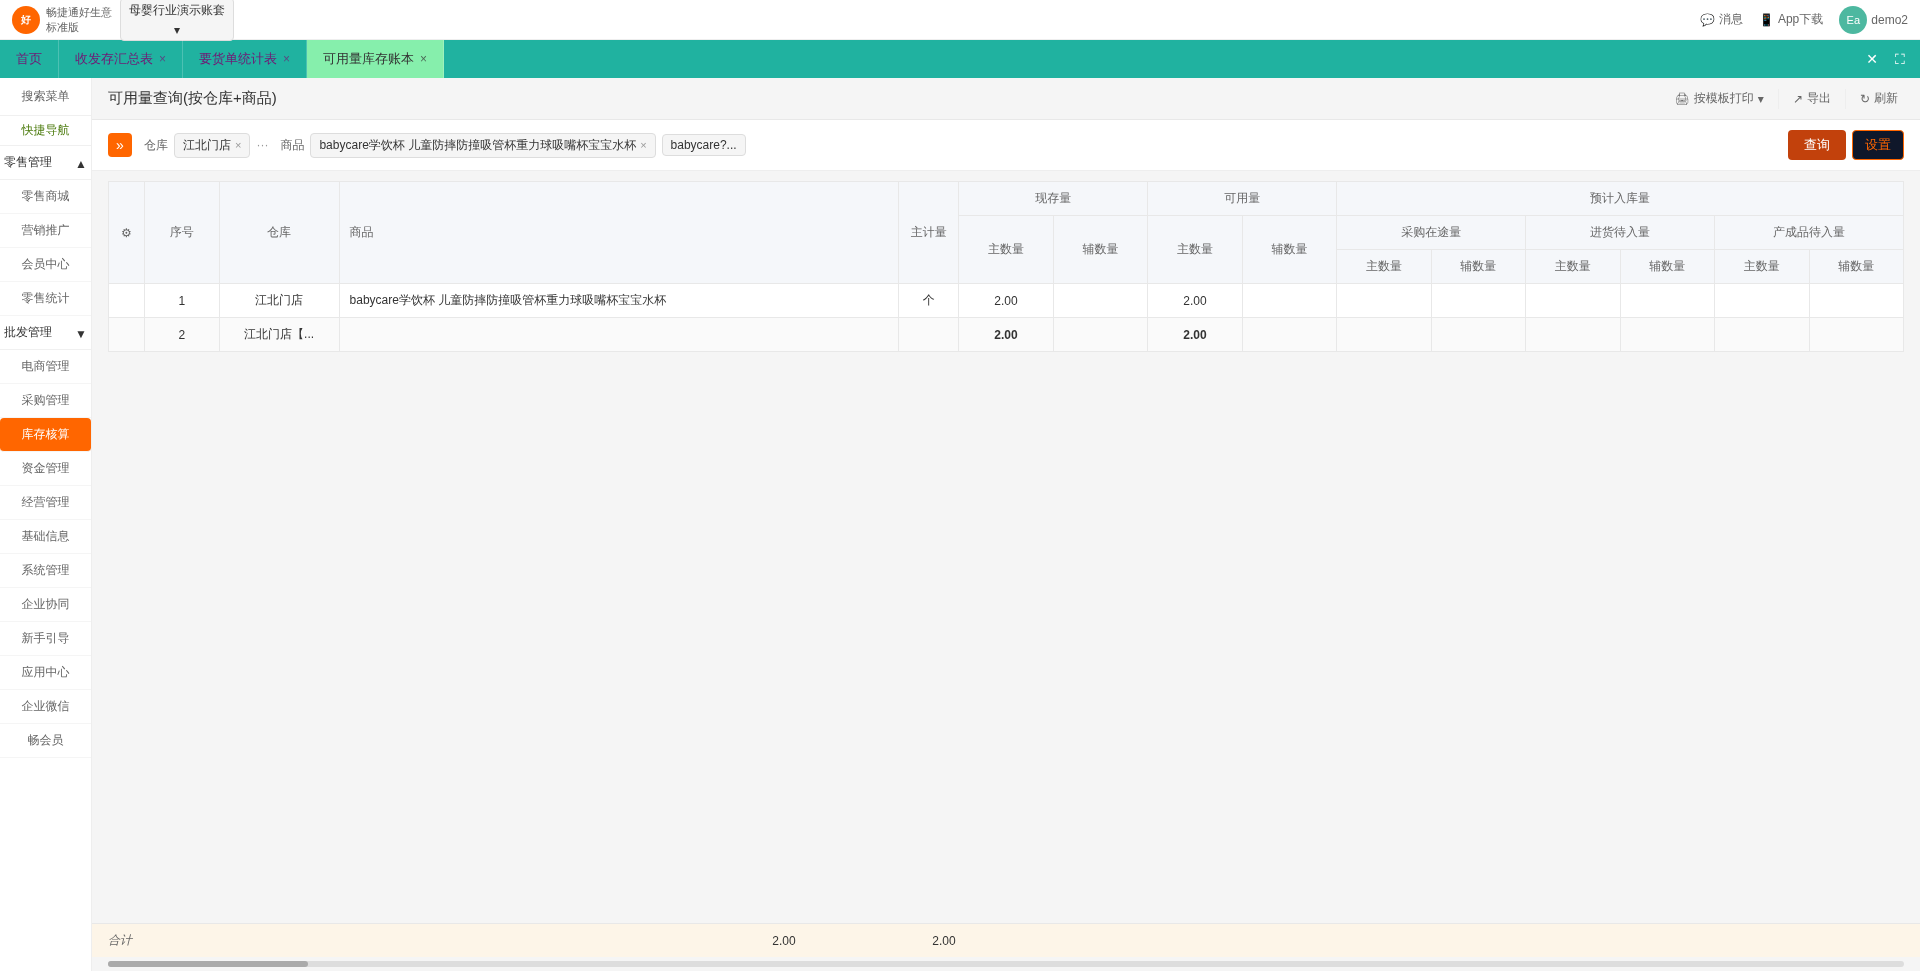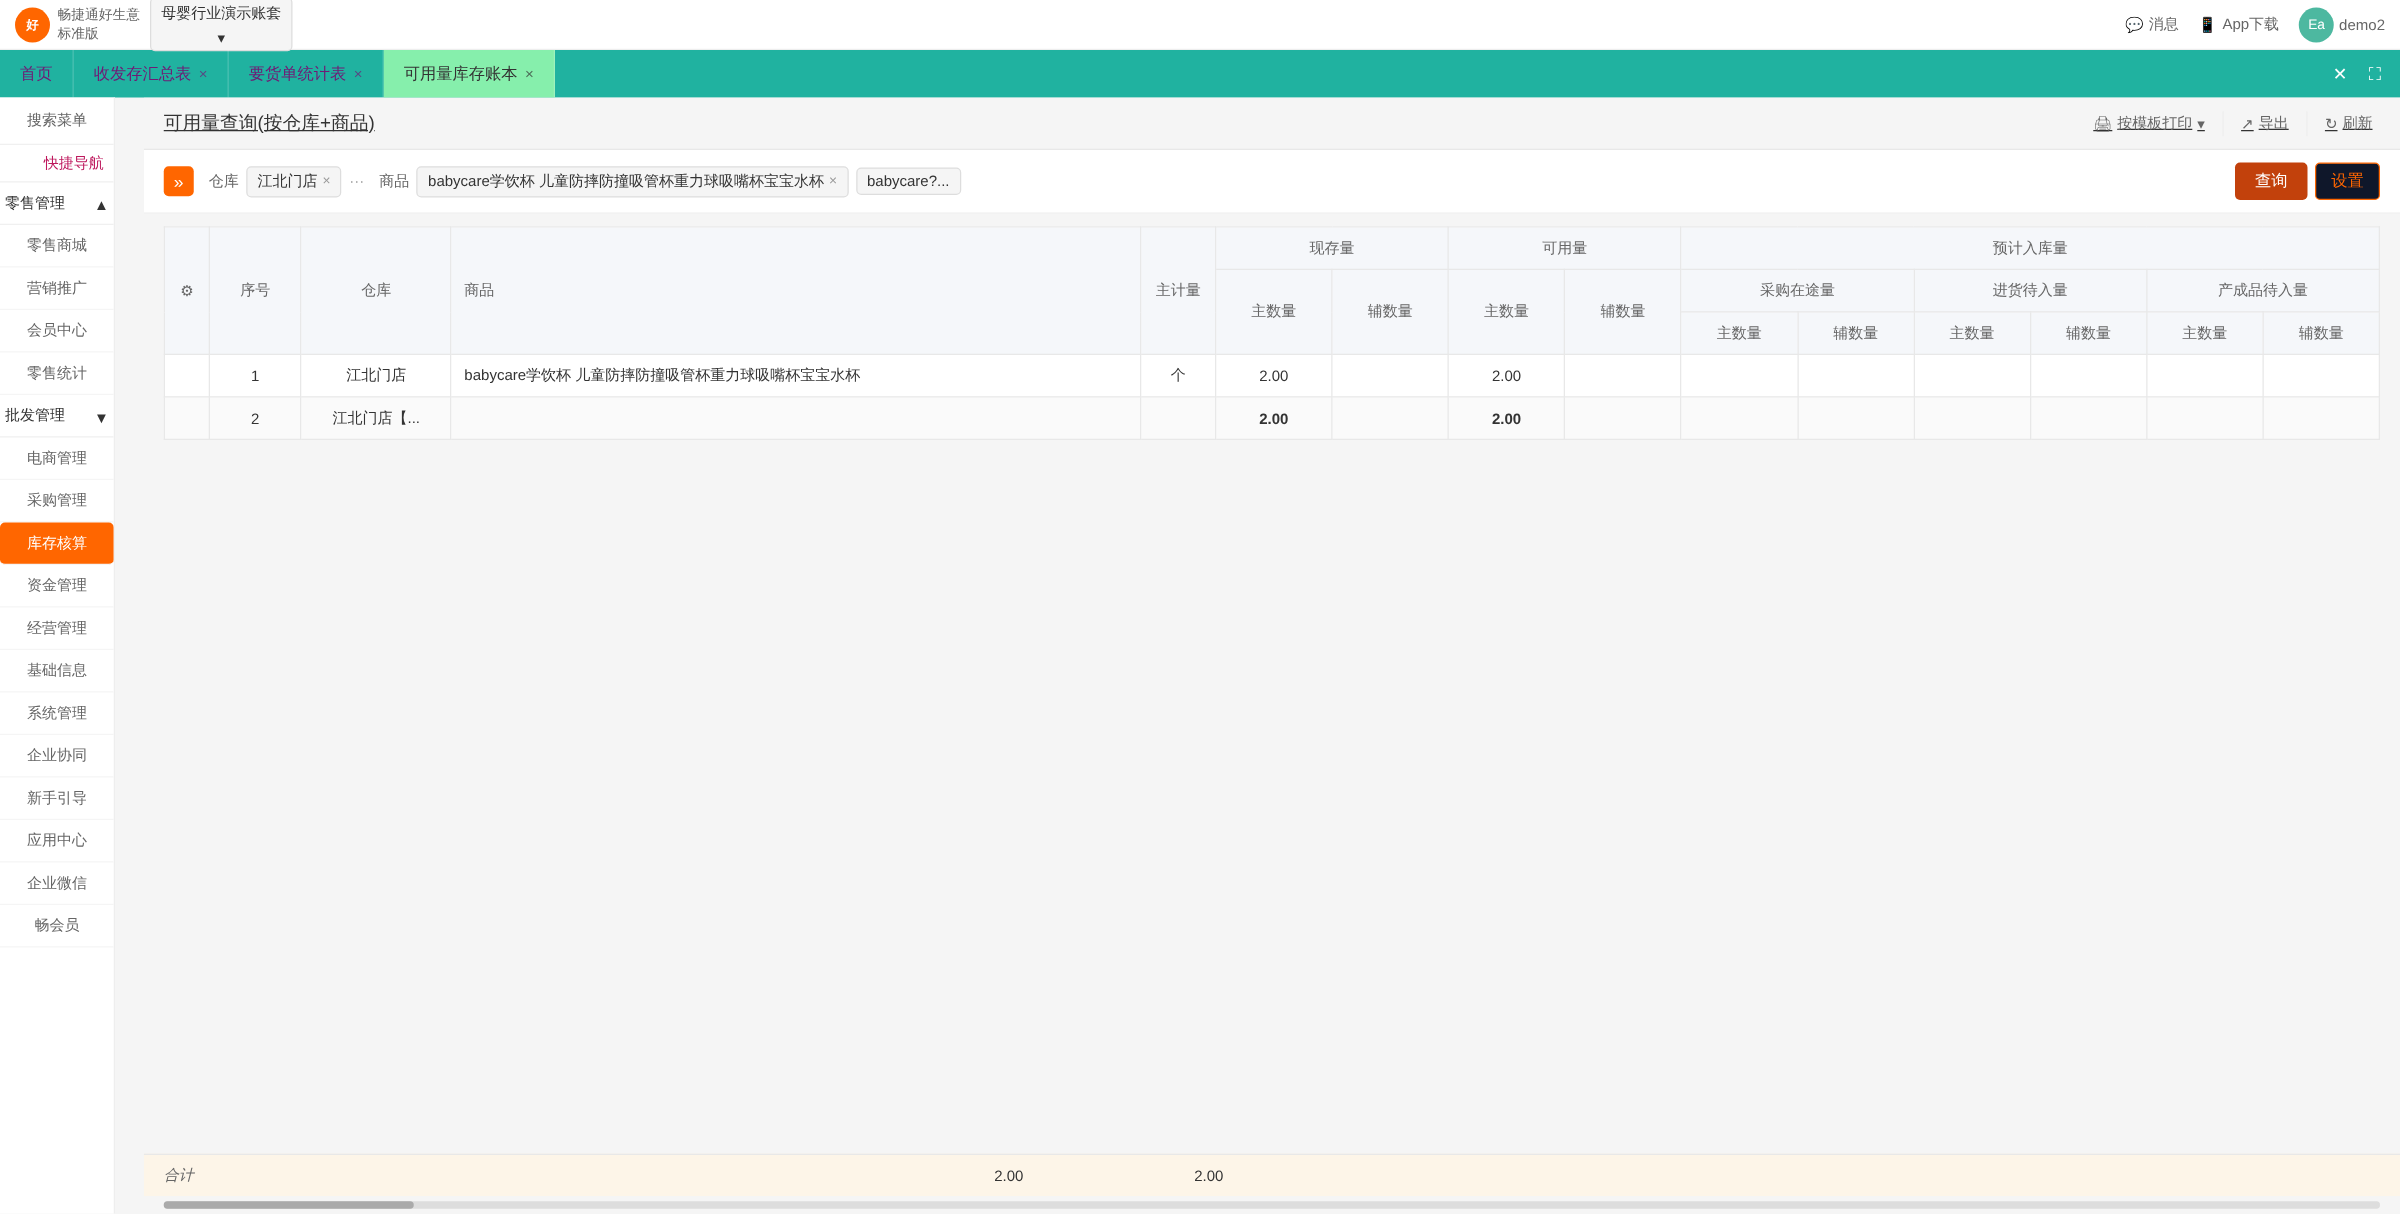--- a/index.html
+++ b/index.html
@@ -75,39 +75,38 @@
     }
     .tab-bar-btn {
       width: 24px; height: 24px; display: flex; align-items: center; justify-content: center;
       color: white; cursor: pointer; font-size: 14px;
     }
 
     
     .main-layout {
       display: flex;
       height: calc(971px - 40px - 38px);
-      gap: 23px;
     }
 
     
     .sidebar {
       width: 92px;
       background: #fff;
       border-right: 1px solid #eee;
       display: flex; flex-direction: column;
       overflow-y: auto;
     }
     .sidebar-search {
       padding: 10px 8px;
       color: #666; font-size: 12px; cursor: pointer; text-align: center;
       border-bottom: 1px solid #f0f0f0;
     }
     .sidebar-nav {
       padding: 6px 8px;
-      color: #be185d; font-size: 12px; cursor: pointer; text-align: right;
+      color: #4d7c0f; font-size: 12px; cursor: pointer; text-align: center;
       border-bottom: 1px solid #f0f0f0;
     }
     .sidebar-section {
       padding: 8px 4px;
       color: #333; font-size: 12px; cursor: pointer;
       display: flex; align-items: flex-end; justify-content: space-between;
       border-bottom: 1px solid #f0f0f0;
     }
     .sidebar-item {
       padding: 8px 8px;
@@ -124,21 +123,20 @@
       display: flex; flex-direction: column;
       overflow: hidden;
     }
 
     
     .page-header {
       background: #f5f5f5;
       padding: 8px 16px;
       display: flex; align-items: center; justify-content: space-between;
       border-bottom: 1px solid #e8e8e8;
-      text-decoration: underline;
     }
     .page-title { font-size: 15px; font-weight: 500; color: #333; }
     .page-header-actions { display: flex; align-items: center; gap: 8px; }
     .header-action-btn {
       display: flex; align-items: center; gap: 4px;
       color: #666; font-size: 12px; cursor: pointer; padding: 4px 6px;
     }
 
     
     .filter-bar {

